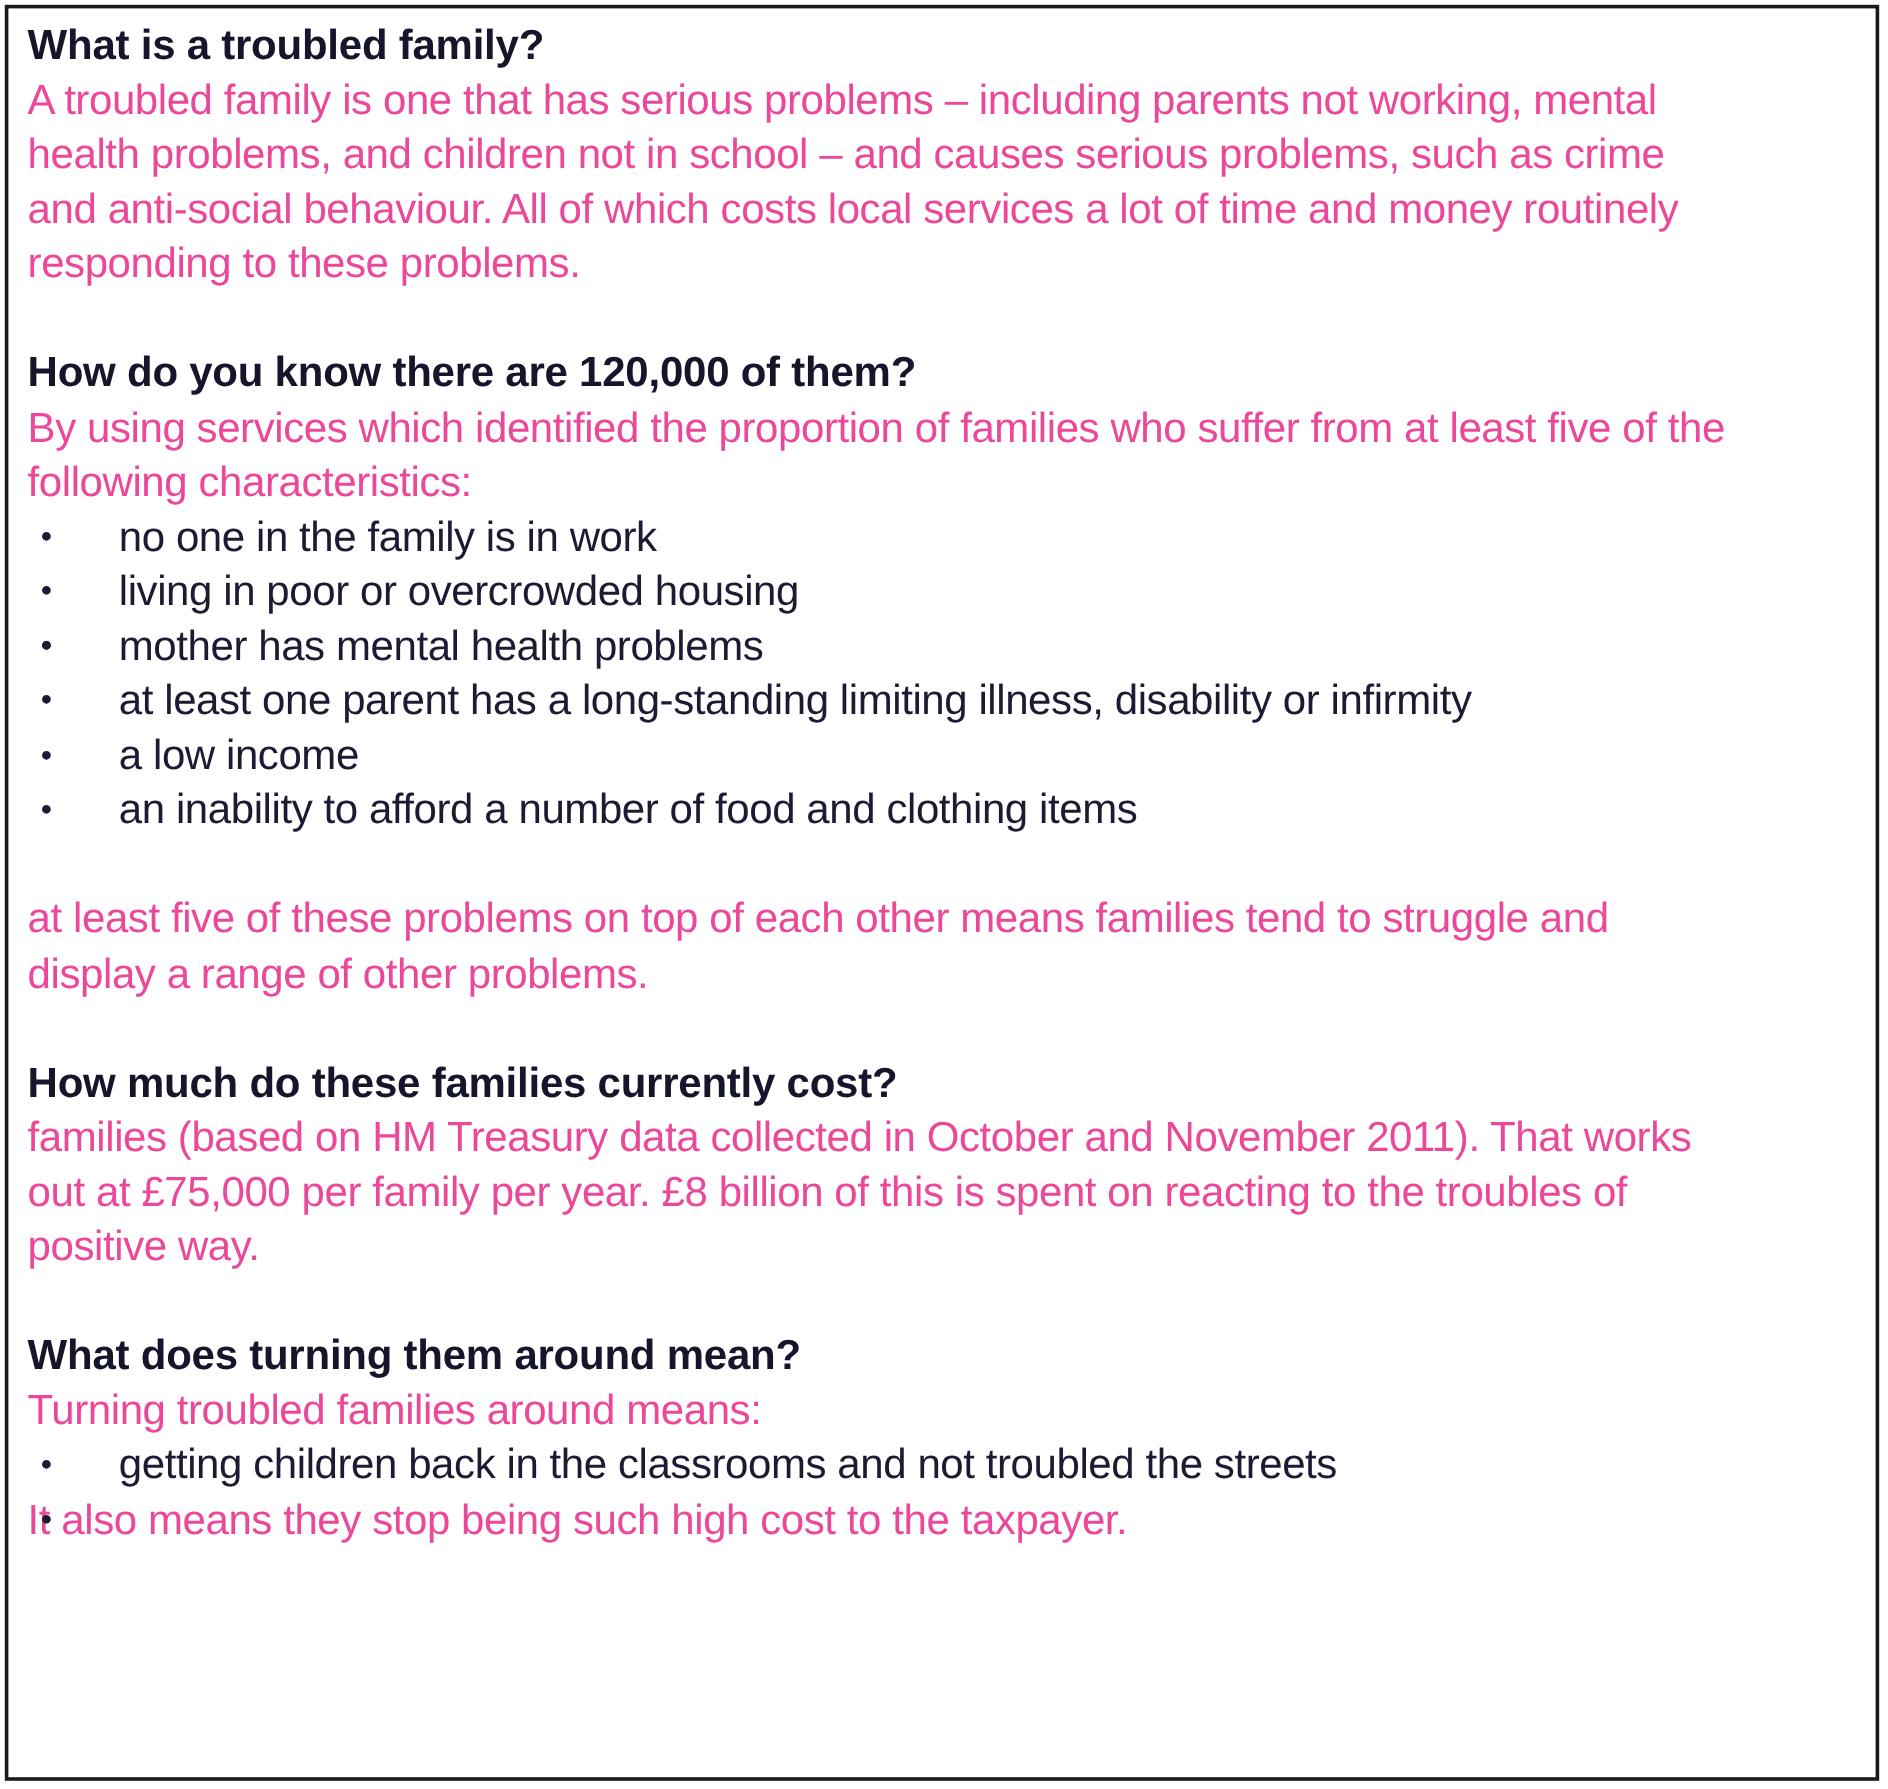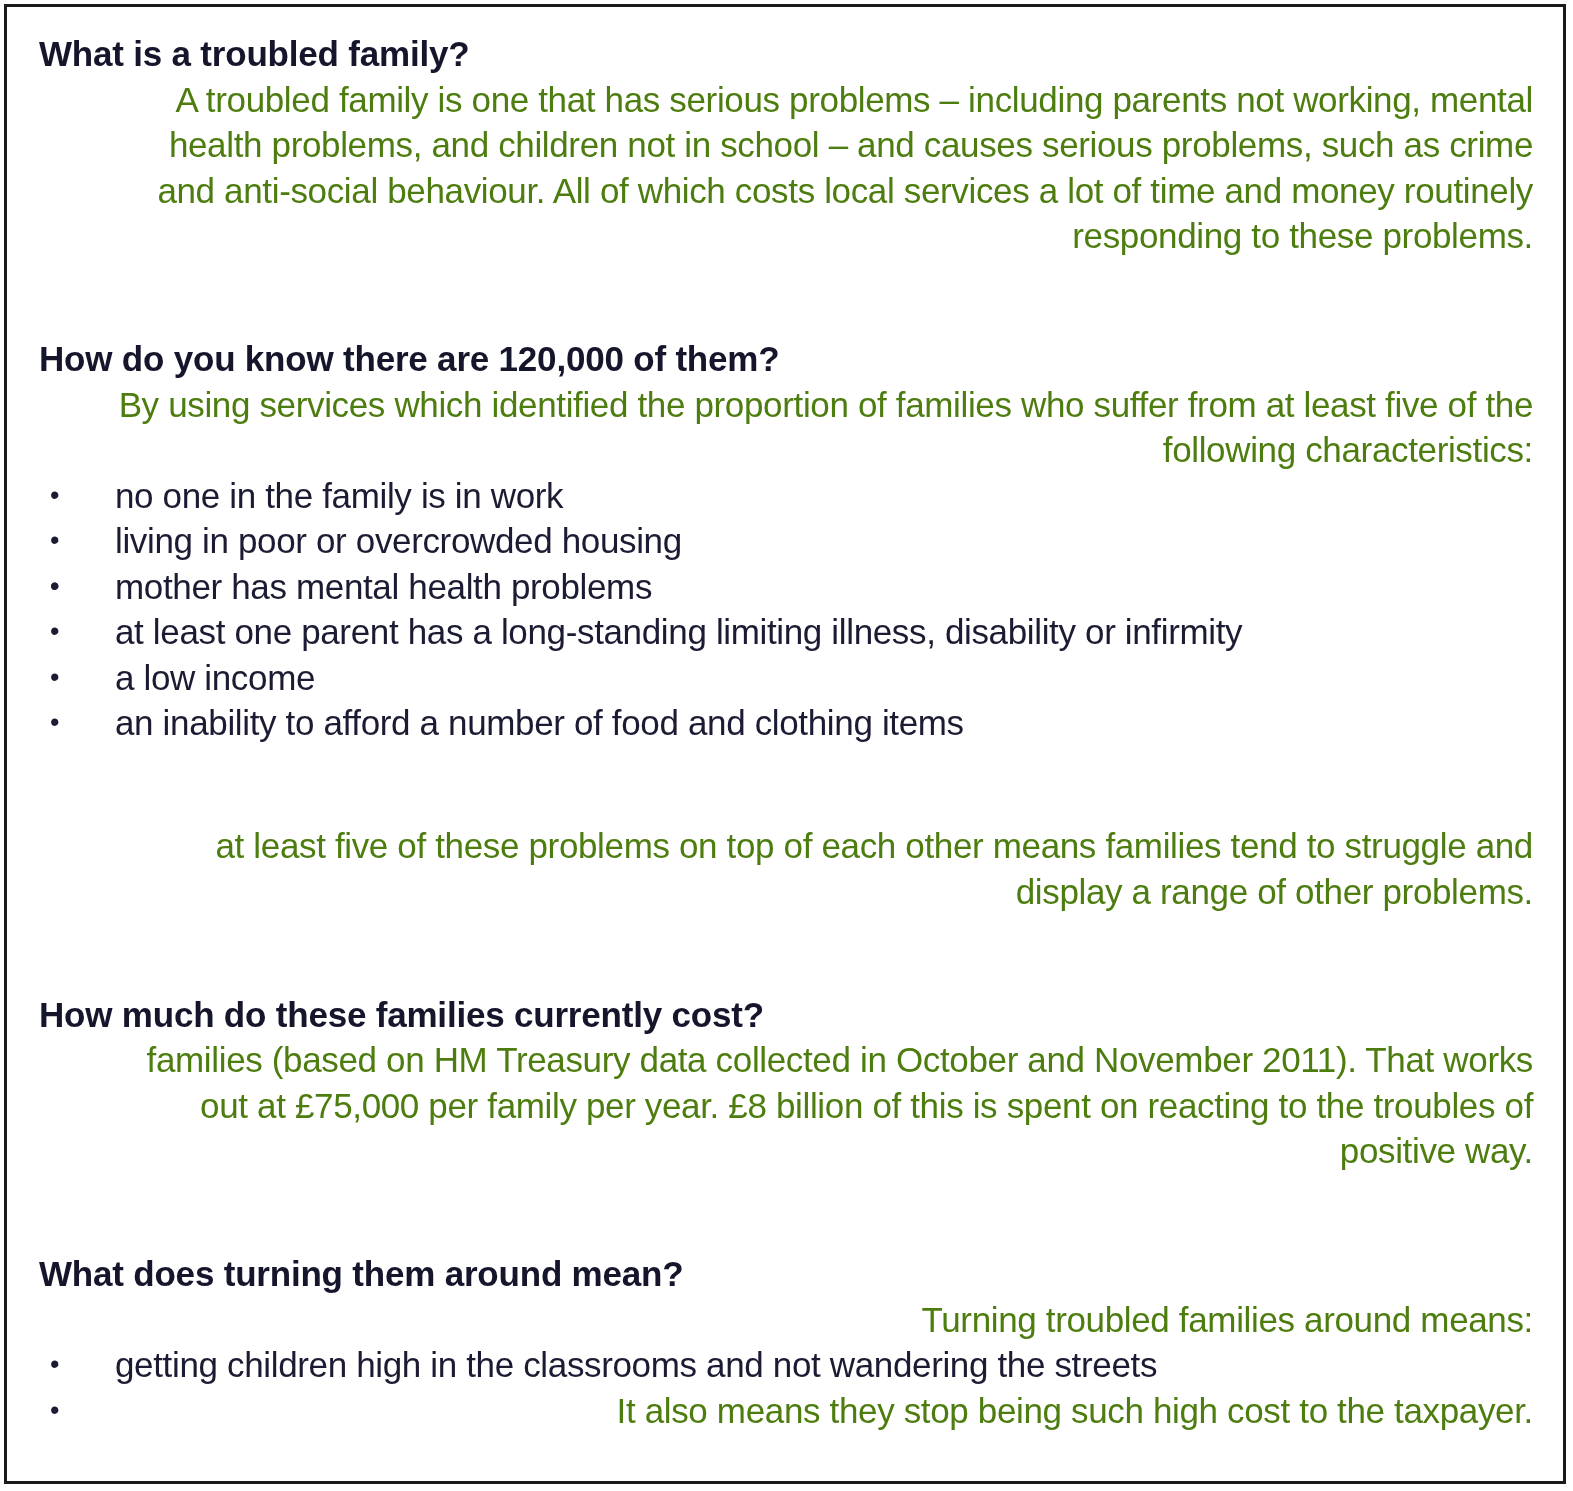--- a/index.html
+++ b/index.html
@@ -26,38 +26,38 @@
     background: #ffffff;
     overflow: hidden;
   }
 
   .doc-body {
     box-sizing: border-box;
     padding: 8px 14px 0 16px;
   }
 
   .section {
-    margin: 16px;
+    margin: 0;
   }
 
   .heading {
     font-weight: bold;
     font-size: 35px;
     line-height: 45.5px;
     letter-spacing: -0.2px;
     white-space: nowrap;
     color: #15152b;
   }
 
   .para {
     font-size: 35px;
     line-height: 45.5px;
     letter-spacing: -0.35px;
-    color: #4d7c0f;
-    text-align: right;
+    color: #ec4899;
+    text-align: left;
   }
 
   .para span.line {
     display: block;
     white-space: nowrap;
   }
 
   .bullet-list {
     margin: 0;
     padding: 0;
@@ -165,21 +165,21 @@
     <div class="spacer"></div>
 
     <div class="section">
       <div class="heading">What does turning them around mean?</div>
       <div class="para">
         <span class="line">Turning troubled families around means:</span>
       </div>
       <ul class="bullet-list">
         <li class="bullet-item">
           <span class="dot">•</span>
-          <span>getting children high in the classrooms and not wandering the streets</span>
+          <span>getting children back in the classrooms and not troubled the streets</span>
         </li>
         <li class="bullet-item">
           <span class="dot">•</span>
         </li>
       </ul>
       <div class="para">
         <span class="line">It also means they stop being such high cost to the taxpayer.</span>
       </div>
     </div>
 

